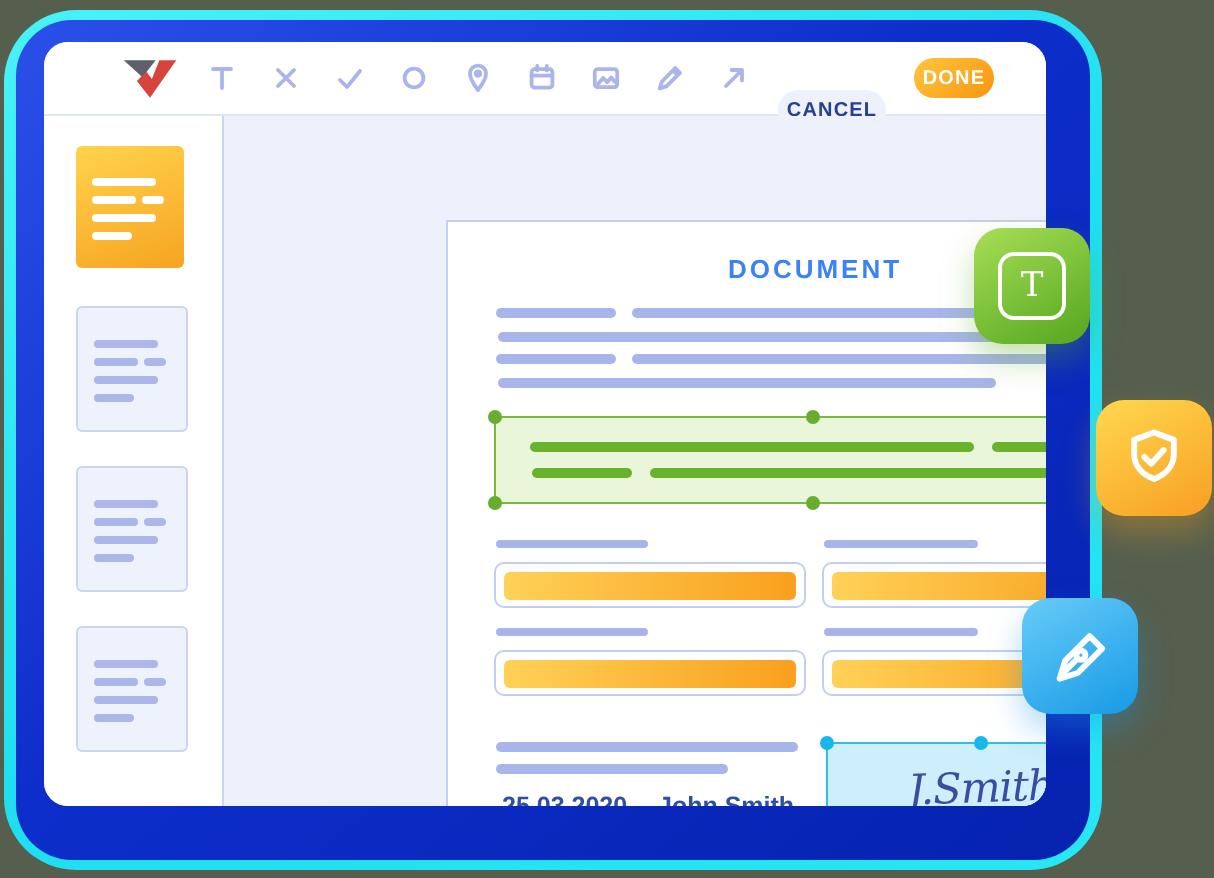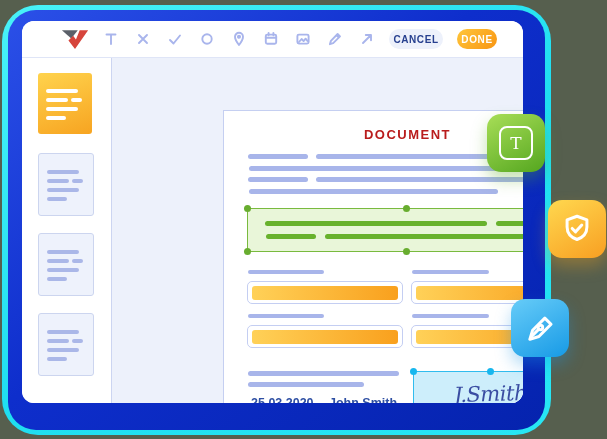--- a/index.html
+++ b/index.html
@@ -22,39 +22,39 @@
   
   .toolbar{position:absolute;left:0;top:0;width:100%;height:36px;background:#fff;
     border-bottom:1px solid #dfe5f7;}
   .logo{position:absolute;left:38px;top:7px;}
   .tb-icons{position:absolute;left:80px;top:0;height:36px;display:flex;align-items:center;gap:14px;}
   .tb-icon{width:18px;height:18px;display:flex;align-items:center;justify-content:center;cursor:pointer;}
   .tb-icon svg{stroke:#a9b5ec;fill:none;stroke-width:1.9;stroke-linecap:round;stroke-linejoin:round;}
   .btn{position:absolute;top:8px;height:20px;border:none;border-radius:10px;
     font-family:"Liberation Sans",sans-serif;font-size:10px;font-weight:bold;letter-spacing:.6px;
     display:flex;align-items:center;justify-content:center;cursor:pointer;}
-  .btn-cancel{left:367px;width:54px;background:#edf1fb;color:#27408f;}
+  .btn-cancel{left:367px;width:54px;background:#edf1fb;color:#27408f;margin-top:16px;}
   .btn-done{left:435px;width:40px;background:linear-gradient(135deg,#ffc63b,#f89512);color:#fff;}
 
   
   .sidebar{position:absolute;left:0;top:37px;width:89px;bottom:0;background:#fff;
     border-right:1px solid #ccd5f1;}
   .thumb{position:absolute;left:16px;width:54px;height:61px;border-radius:3px;cursor:pointer;}
   .thumb-line{position:absolute;left:8px;height:4px;border-radius:2px;}
   .thumb.active{background:linear-gradient(160deg,#ffd34d,#f7a421);}
   .thumb.active .thumb-line{background:#fff;}
   .thumb.plain{background:#eef2fc;border:1px solid #ccd5ef;}
   .thumb.plain .thumb-line{background:#aab7e8;}
 
   
   .main{position:absolute;left:90px;top:37px;right:0;bottom:0;background:#edf1fb;}
   .page{position:absolute;left:111px;top:52px;width:369px;height:334px;background:#fff;
     border:1px solid #c5cff1;box-sizing:border-box;}
   .page-title{position:absolute;left:0;top:16px;width:100%;text-align:center;
-    color:#b91c1c;font-size:13px;font-weight:bold;letter-spacing:1.5px;}
+    color:#3b82f6;font-size:13px;font-weight:bold;letter-spacing:1.5px;}
   .tline{position:absolute;height:5px;border-radius:2.5px;background:#a8b5ea;}
   .lbl{position:absolute;height:4px;border-radius:2px;background:#a8b5ea;}
 
   
   .hl{position:absolute;left:23px;top:97px;width:318px;height:44px;background:#e9f6d9;
     border:1.5px solid #79ba3e;box-sizing:border-box;cursor:pointer;}
   .gline{position:absolute;height:5px;border-radius:2.5px;background:#68b22c;}
   .handle{position:absolute;width:7px;height:7px;border-radius:50%;}
   .handle.g{background:#68ad2f;}
   .handle.c{background:#17b7ee;}

